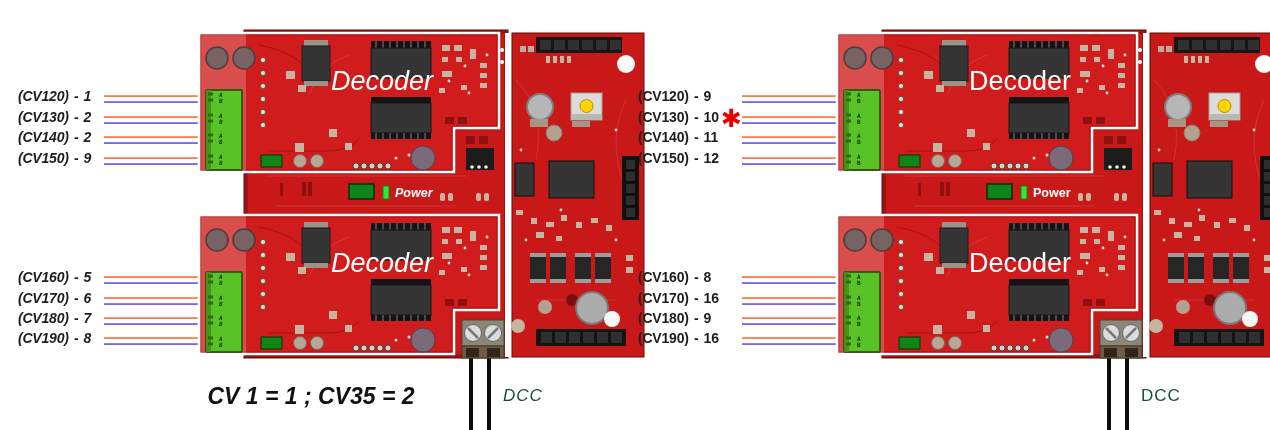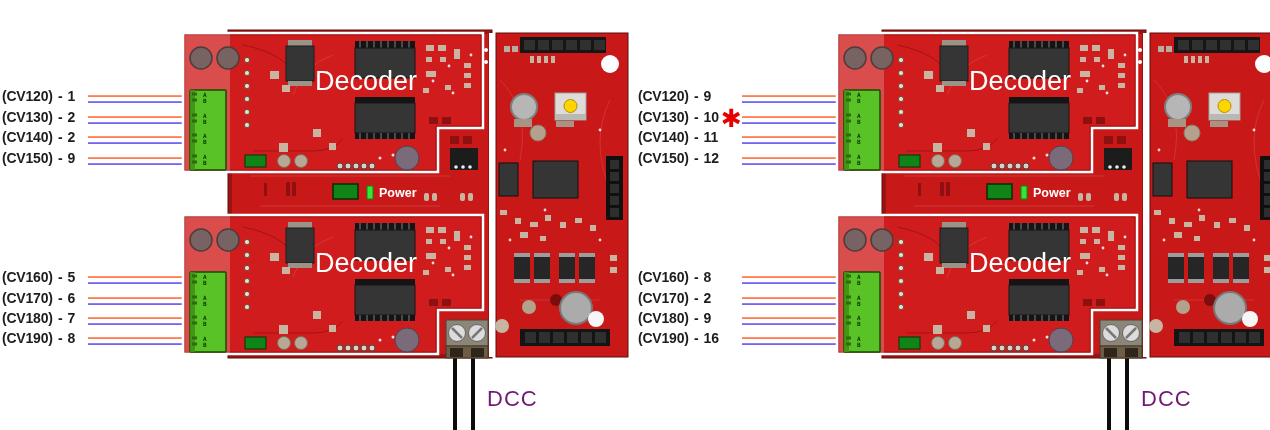--- a/index.html
+++ b/index.html
@@ -1,20 +1,20 @@
 <!DOCTYPE html>
 <html style="--page-bg: #ffffff; --board-red: #d01c1c; --board-red-deep: #9a1313; --module-red: #c81818; --board-edge-dark: #5e0c0c; --connector-green: #59c226; --relay-green: #0f8417; --led-green: #35e63a; --wire-orange: #ff7040; --wire-blue: #6858f2; --dcc-wire: #0c0c0c; --label-color: #1d1d1d; --mark-red: #e60000; --ic-dark: #353535; --pad-tan: #c7b5a1;"><head>
 <meta charset="utf-8">
 <style>
   html,body{margin:0;padding:0;width:1270px;height:430px;overflow:hidden;
     background:var(--page-bg,#fff);font-family:"Liberation Sans",sans-serif;}
   #screen{position:relative;width:1270px;height:430px;}
 
   .assembly{position:absolute;top:0;width:654px;height:430px;}
-  .a-left{left:0;}
+  .a-left{left:16px;font-style:italic;}
   .a-right{left:654px;}
 
   
   .row{position:absolute;left:2px;height:20px;display:flex;align-items:center;}
   .a-right .row{left:-16px;text-align:right;}
   .rt0{top:86px}.rt1{top:107px}.rt2{top:127px}.rt3{top:148px}
   .rb0{top:267px}.rb1{top:288px}.rb2{top:308px}.rb3{top:328px}
   .lbl{font-size:14px;font-weight:700;color:var(--label-color,#1d1d1d);
     letter-spacing:-0.2px;word-spacing:1.5px;white-space:nowrap;}
   .mark{font-size:25px;color:var(--mark-red,#e60000);line-height:0;position:relative;top:1px;margin-left:2px;}
@@ -27,22 +27,22 @@
   .wb0{top:276px}.wb1{top:297px}.wb2{top:317px}.wb3{top:337px}
   .bt0{top:101px}.bt1{top:122px}.bt2{top:142px}.bt3{top:163px}
   .bb0{top:282px}.bb1{top:303px}.bb2{top:323px}.bb3{top:343px}
 
   
   .dccwire{position:absolute;top:356px;width:4px;height:74px;background:var(--dcc-wire,#0c0c0c);}
   .dw1{left:453px}.dw2{left:471px}
 
   .caption{position:absolute;left:140px;top:383px;width:310px;text-align:center;
     font-size:23px;font-weight:700;color:#111;white-space:nowrap;}
-  .dcc-label{position:absolute;left:487px;top:386px;font-size:22px;font-weight:400;
-    color:#701a75;letter-spacing:1px;}
+  .dcc-label{position:absolute;left:487px;top:386px;font-size:17px;font-weight:400;
+    color:#14532d;letter-spacing:1px;}
 
   .board-svg{position:absolute;left:0;top:0;pointer-events:none;}
   .f-deep{fill:var(--board-red-deep,#9a1313);}
   .f-mod{fill:var(--module-red,#c81818);}
   .f-ic{fill:var(--ic-dark,#353535);}
   .f-tan{fill:var(--pad-tan,#c7b5a1);}
   .f-conn{fill:var(--connector-green,#59c226);}
   .f-relay{fill:var(--relay-green,#0f8417);}
   .f-led{fill:var(--led-green,#35e63a);}
   .brd{fill:var(--board-red,#d01c1c);stroke:#fff;stroke-width:2.5;}
@@ -353,20 +353,21 @@
       <div class="wire b bb0"></div>
     <div class="wire o wb1"></div>
       <div class="wire b bb1"></div>
     <div class="wire o wb2"></div>
       <div class="wire b bb2"></div>
     <div class="wire o wb3"></div>
       <div class="wire b bb3"></div>
 
     <div class="dccwire dw1"></div>
     <div class="dccwire dw2"></div>
+    <div class="caption">CV 1 = 1 ; CV35 = 2</div>
     <div class="dcc-label">DCC</div>
 
     <svg class="board-svg" width="654" height="430" viewBox="0 0 654 430">
         <use href="#assembly-graphic"></use>
       </svg>
   </div>
 
   <div class="assembly a-right">
     <div class="row rt0">
         <span class="lbl">(CV120) - 9</span>
@@ -378,21 +379,21 @@
     <div class="row rt2">
         <span class="lbl">(CV140) - 11</span>
       </div>
     <div class="row rt3">
         <span class="lbl">(CV150) - 12</span>
       </div>
     <div class="row rb0">
         <span class="lbl">(CV160) - 8</span>
       </div>
     <div class="row rb1">
-        <span class="lbl">(CV170) - 2</span>
+        <span class="lbl">(CV170) - 16</span>
       </div>
     <div class="row rb2">
         <span class="lbl">(CV180) - 9</span>
       </div>
     <div class="row rb3">
         <span class="lbl">(CV190) - 16</span>
       </div>
 
     <div class="wire o wt0"></div>
       <div class="wire b bt0"></div>

